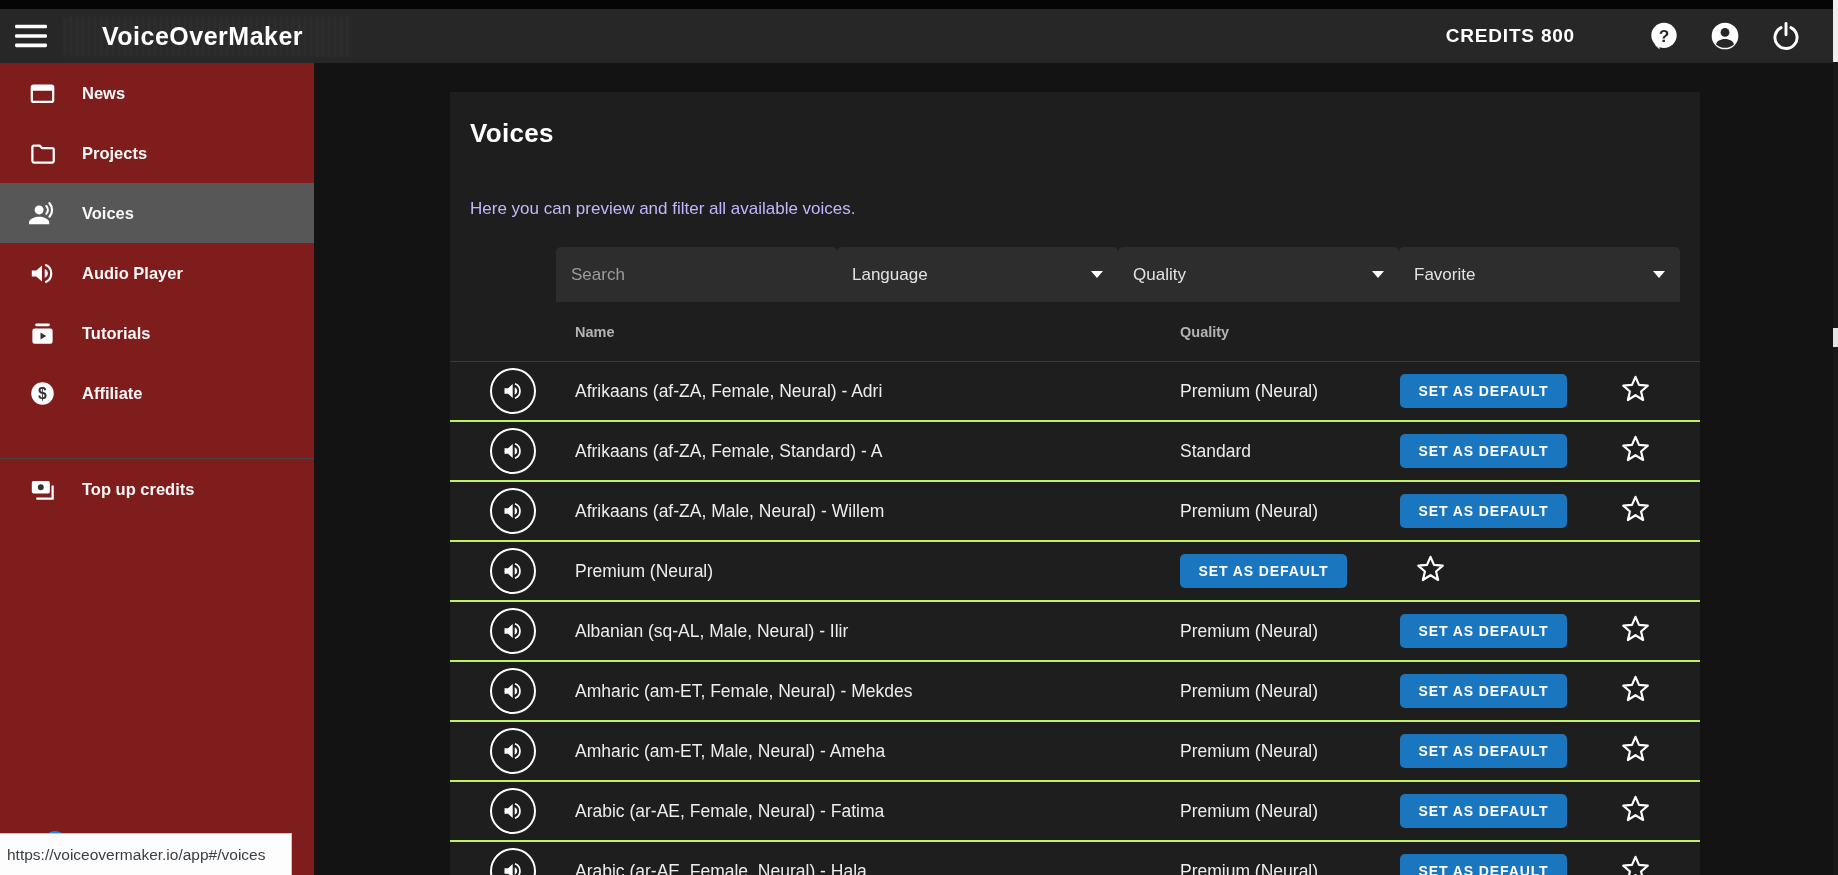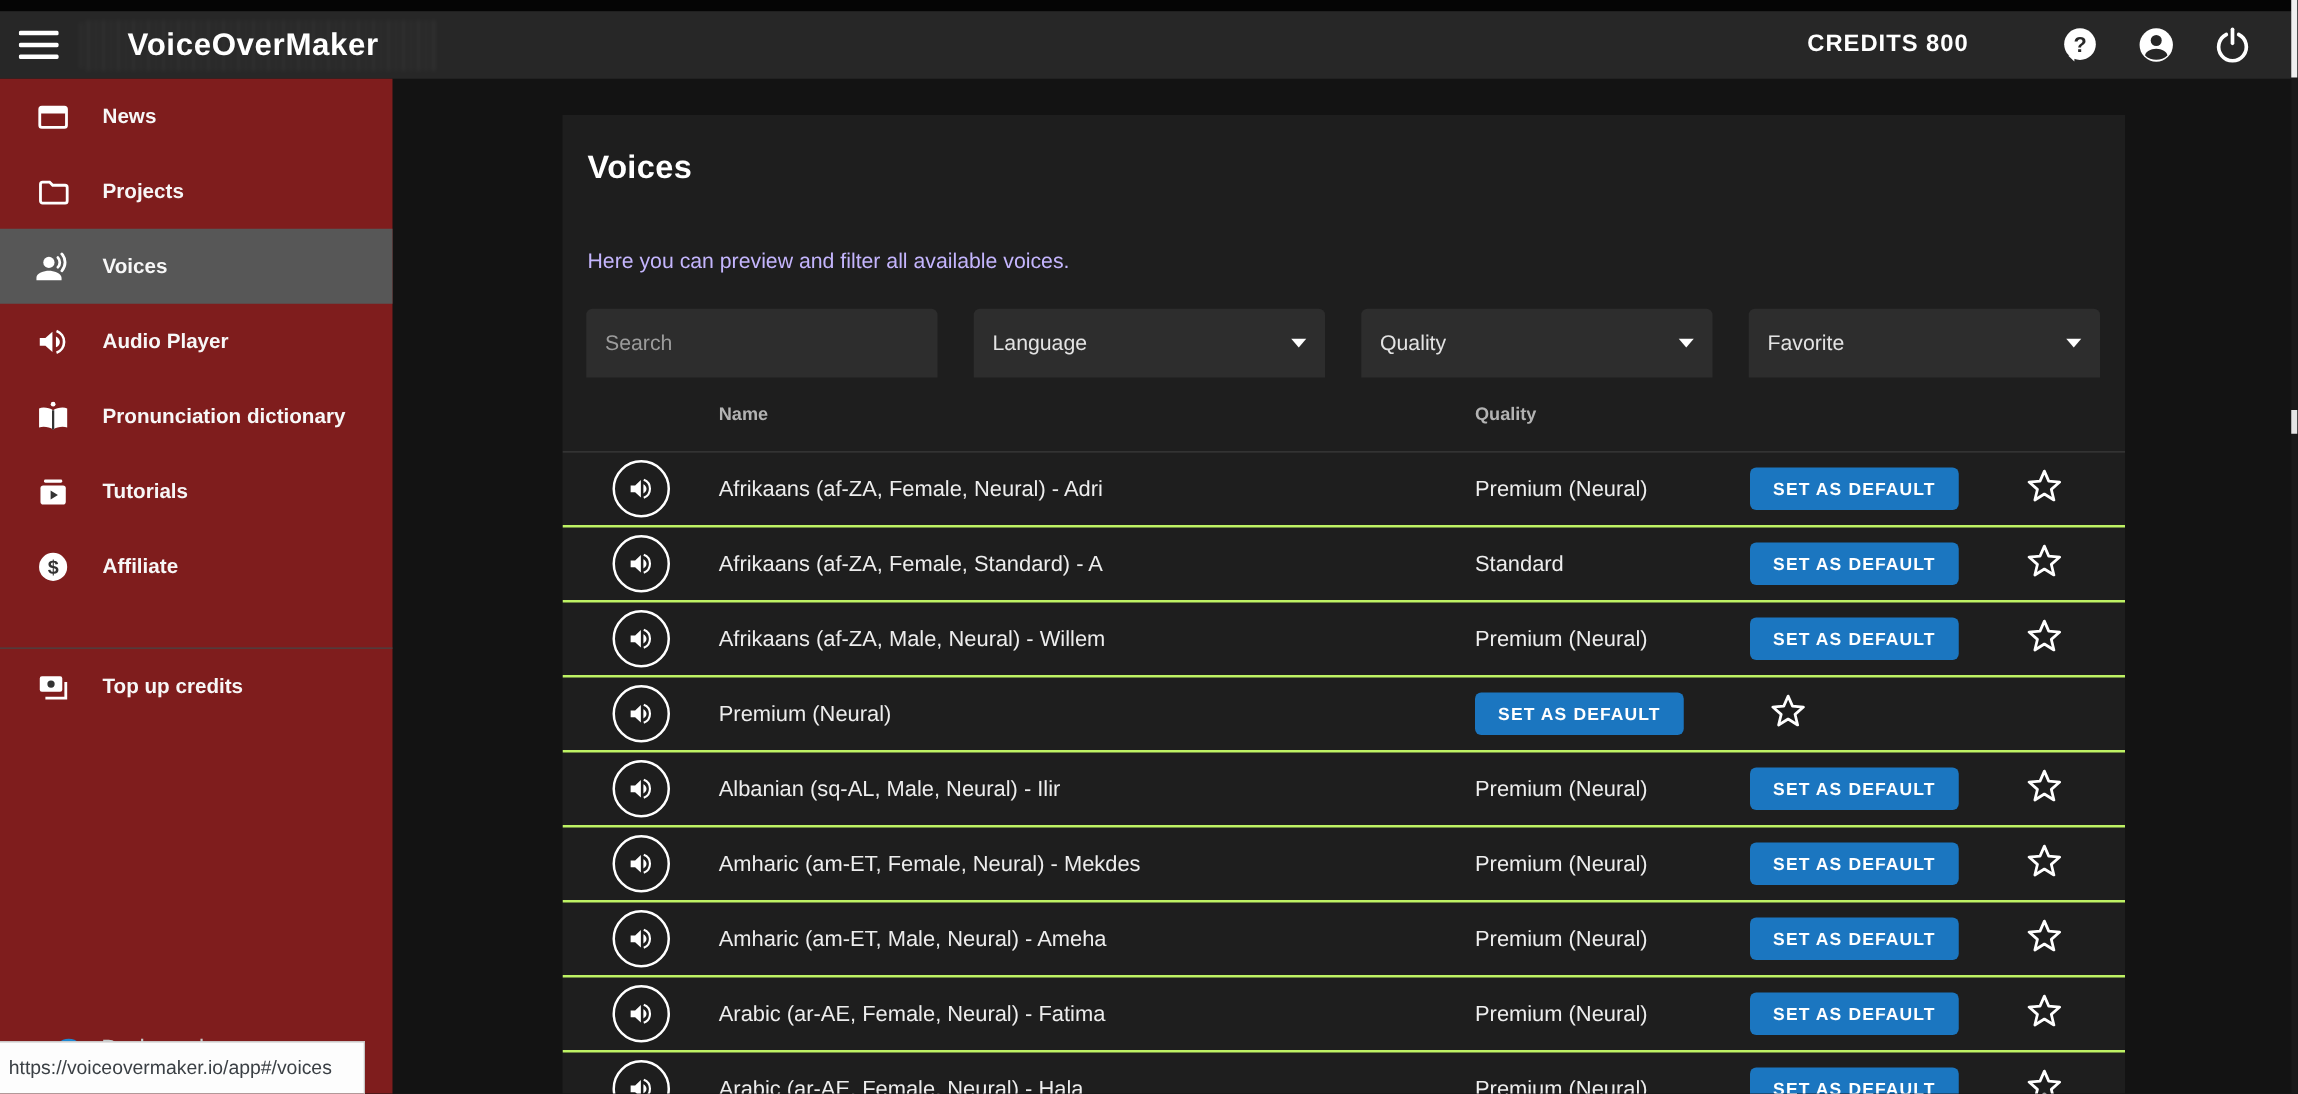--- a/index.html
+++ b/index.html
@@ -44,21 +44,21 @@
   
   .status-tooltip {
     position:absolute; left:0; bottom:0; width:292px; height:42px; z-index:6;
     background:#fdfdfd; border:1px solid #c6c6c6; border-left:none; border-bottom:none;
     display:flex; align-items:center; padding-left:7px; color:#3b4045; font-size:15.5px;
   }
   
   .card { position:absolute; left:450px; top:92px; width:1250px; height:783px; background:#1e1e1e; overflow:hidden; }
   .card-title { margin:26px 0 0 20px; font-size:26px; font-weight:bold; letter-spacing:.3px; }
   .card-sub { margin:50px 0 0 20px; font-size:17px; color:#c4b5fd; }
-  .filters { display:flex; justify-content:space-between; margin:28px 20px 0 19px; }
+  .filters { display:flex; justify-content:flex-end; margin:28px 20px 0 19px; }
   .filter-box {
     width:281px; height:55px; background:#2d2d2d; border-radius:5px 5px 0 0;
     display:flex; align-items:center; padding:0 15px; font-size:17px; color:#e3e3e3;
   }
   .filter-box.select { justify-content:space-between; cursor:pointer; }
   .filter-box input {
     width:100%; background:transparent; border:none; outline:none; color:#e3e3e3;
     font-size:17px; font-family:inherit; padding:0;
   }
   .filter-box input::placeholder { color:#9c9c9c; opacity:1; }
@@ -150,28 +150,20 @@
   <div class="side-item">
     <svg viewBox="0 0 24 24">
       <path d="M2.5 9.3v5.4h4l5 4.5V4.8l-5 4.5h-4z" fill="#fff"></path>
       <path d="M14 8.1v7.8c1.7-.8 2.8-2.2 2.8-3.9s-1.1-3.1-2.8-3.9z" fill="#fff"></path>
       <path d="M14.4 4.3a8.2 8.2 0 0 1 0 15.4" fill="none" stroke="#fff" stroke-width="1.9"></path>
     </svg>
     <span class="side-label">Audio Player</span>
   </div>
   <div class="side-item">
     <svg viewBox="0 0 24 24">
-      <circle cx="12" cy="3" r="1.7" fill="#fff"></circle>
-      <path d="M12 7.3C10.3 6 7.6 5.4 5.3 5.4c-1.2 0-2.4.2-3.3.6v13.6c.9-.4 2.1-.6 3.3-.6 2.3 0 5 .6 6.7 1.9 1.7-1.3 4.4-1.9 6.7-1.9 1.2 0 2.4.2 3.3.6V6c-.9-.4-2.1-.6-3.3-.6-2.3 0-5 .6-6.7 1.9z" fill="#fff"></path>
-      <path d="M12 7.3v13.6" stroke="#333333" stroke-width="1.6"></path>
-    </svg>
-    <span class="side-label">Pronunciation dictionary</span>
-  </div>
-  <div class="side-item">
-    <svg viewBox="0 0 24 24">
       <rect x="5.5" y="3.2" width="13" height="2.3" rx="1" fill="#fff"></rect>
       <rect x="3" y="7.5" width="18" height="13.5" rx="2" fill="#fff"></rect>
       <path d="M10.2 11l5.2 3.2-5.2 3.2z" fill="#333333"></path>
     </svg>
     <span class="side-label">Tutorials</span>
   </div>
   <div class="side-item">
     <svg viewBox="0 0 24 24">
       <circle cx="12" cy="12" r="10" fill="#fff"></circle>
       <text x="12" y="17" text-anchor="middle" font-size="14" font-weight="bold" fill="#333333">$</text>

